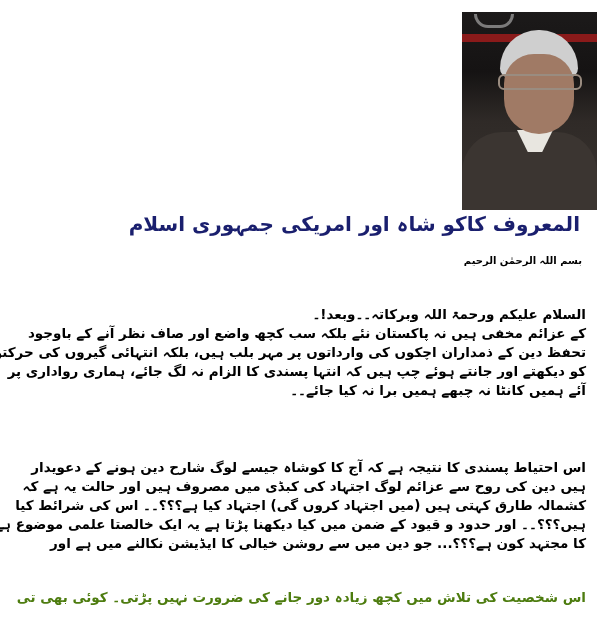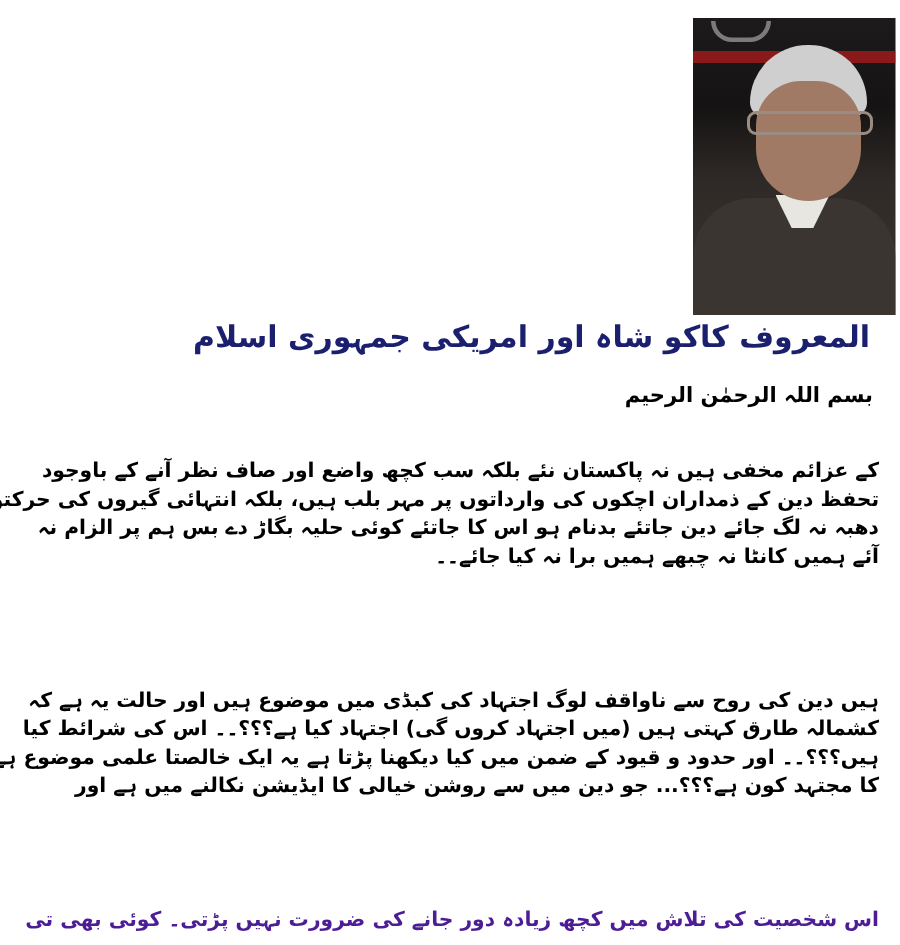--- a/index.html
+++ b/index.html
@@ -54,65 +54,67 @@
       font-family: "DejaVu Sans", sans-serif;
       font-weight: bold;
       font-size: 20px;
       color: #1a1f6e;
       direction: rtl;
       white-space: nowrap;
     }
     .bismillah {
       position: absolute;
       right: 18px; top: 255px;
-      font-size: 14px;
+      font-size: 10px;
       font-weight: bold;
       direction: rtl;
       white-space: nowrap;
     }
     .body-block {
       position: absolute;
       right: 14px; left: 26px;
       direction: rtl;
       text-align: right;
       font-size: 13.5px;
       font-weight: bold;
       line-height: 19px;
     }
     .p1 { top: 305px; }
     .p2 { top: 458px; }
-    .p3 { top: 604px; color: #4c1d95; left: 70px; }
+    .p3 { top: 588px; color: #4d7c0f; left: 70px; }
     .line { display: block; white-space: nowrap; }
   </style>
 </head>
 <body>
 
 <div class="photo" title="Portrait photo of a grey-haired man with glasses wearing a dark sherwani">
   <div class="banner-arc"></div>
   <div class="banner-red"></div>
   <div class="coat"></div>
   <div class="collar"></div>
   <div class="hair"></div>
   <div class="face"></div>
   <div class="glasses"></div>
 </div>
 
 <h1 class="title">المعروف کاکو شاہ اور امریکی جمہوری اسلام</h1>
 
 <div class="bismillah">بسم اللہ الرحمٰن الرحیم</div>
 
 <div class="body-block p1">
+  <span class="line">السلام علیکم ورحمۃ اللہ وبرکاتہ۔۔وبعد!۔</span>
   <span class="line">کے عزائم مخفی ہیں نہ پاکستان نئے بلکہ سب کچھ واضع اور صاف نظر آنے کے باوجود</span>
   <span class="line">تحفظ دین کے ذمداران اچکوں کی وارداتوں پر مہر بلب ہیں، بلکہ انتہائی گیروں کی حرکتوں</span>
-  <span class="line">دھبہ نہ لگ جائے دین جاتئے بدنام ہو اس کا جاتئے کوئی حلیہ بگاڑ دے بس ہم پر الزام نہ</span>
+  <span class="line">کو دیکھتے اور جانتے ہوئے چپ ہیں کہ انتہا پسندی کا الزام نہ لگ جائے، ہماری رواداری پر</span>
   <span class="line">آئے ہمیں کانٹا نہ چبھے ہمیں برا نہ کیا جائے۔۔</span>
 </div>
 
 <div class="body-block p2">
-  <span class="line">ہیں دین کی روح سے ناواقف لوگ اجتہاد کی کبڈی میں موضوع ہیں اور حالت یہ ہے کہ</span>
+  <span class="line">اس احتیاط پسندی کا نتیجہ ہے کہ آج کا کوشاہ جیسے لوگ شارح دین ہونے کے دعویدار</span>
+  <span class="line">ہیں دین کی روح سے عزائم لوگ اجتہاد کی کبڈی میں مصروف ہیں اور حالت یہ ہے کہ</span>
   <span class="line">کشمالہ طارق کہتی ہیں (میں اجتہاد کروں گی) اجتہاد کیا ہے؟؟؟۔۔ اس کی شرائط کیا</span>
   <span class="line">ہیں؟؟؟۔۔ اور حدود و قیود کے ضمن میں کیا دیکھنا پڑتا ہے یہ ایک خالصتا علمی موضوع ہے</span>
   <span class="line">کا مجتہد کون ہے؟؟؟... جو دین میں سے روشن خیالی کا ایڈیشن نکالنے میں ہے اور</span>
 </div>
 
 <div class="body-block p3">
   <span class="line">اس شخصیت کی تلاش میں کچھ زیادہ دور جانے کی ضرورت نہیں پڑتی۔ کوئی بھی تی</span>
 </div>
 
 </body></html>

